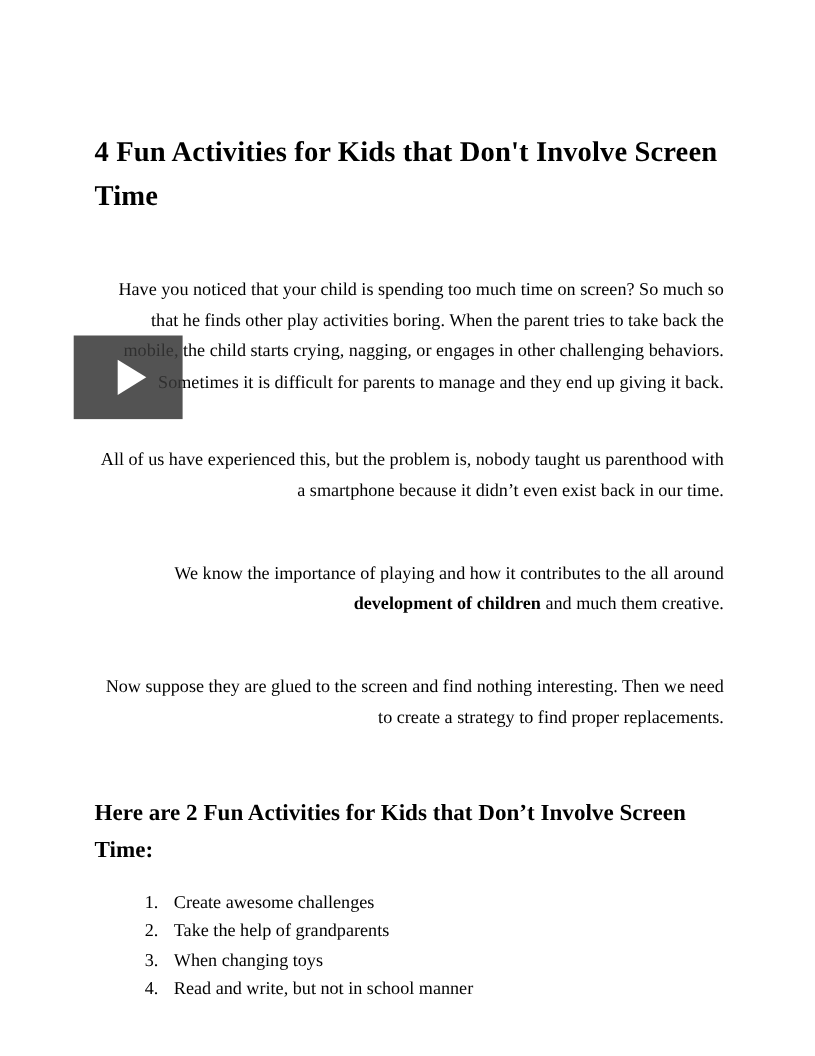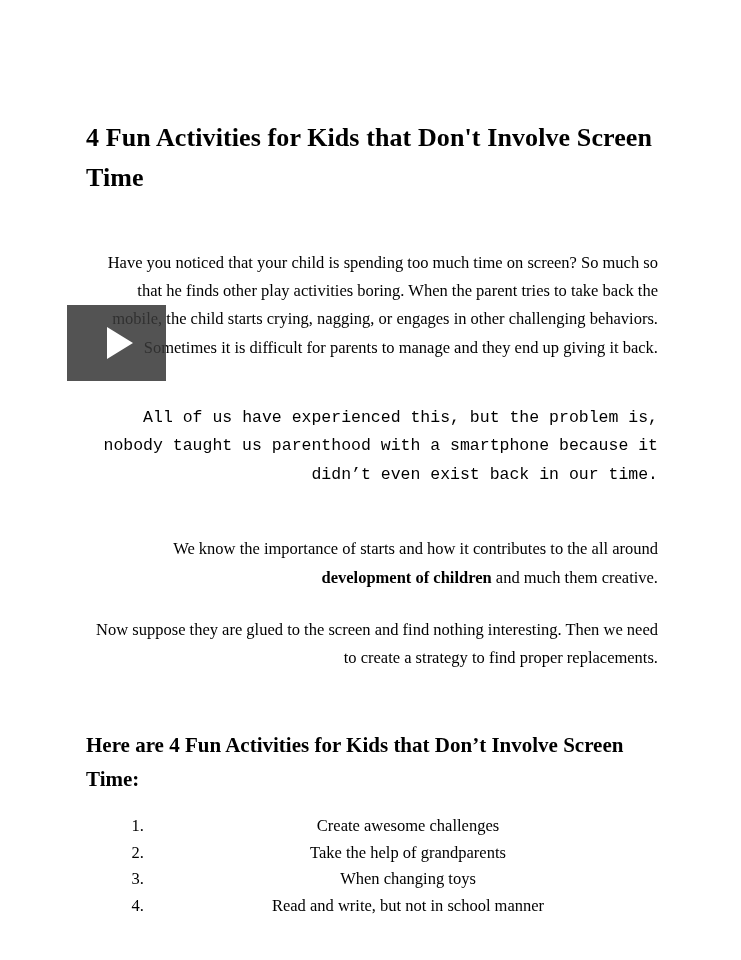--- a/index.html
+++ b/index.html
@@ -37,41 +37,40 @@
     letter-spacing: 0.1px;
   }
   .para {
     font-family: "Liberation Serif", serif;
     font-size: 16.5px;
     line-height: 1.72;
     margin: 0;
     text-align: right;
   }
   .p1 { margin-top: 50px; }
-  .p2 { margin-top: 42px; font-family: Liberation Mono, monospace; }
+  .p2 { margin-top: 42px; }
   .p3 { margin-top: 46px; }
-  .p4 { margin-top: 24px; }
+  .p4 { margin-top: 46px; }
   .bold-inline { font-weight: bold; }
   .section-heading {
     font-family: "Liberation Serif", serif;
     font-size: 21px;
     font-weight: bold;
     line-height: 1.62;
     margin-top: 55px;
   }
   .list {
     margin: 6px 0 0 0;
     padding-left: 62px;
     font-size: 16.5px;
     line-height: 1.55;
   }
   .list li {
     padding-left: 10px;
     margin-bottom: 1px;
-    text-align: center;
   }
   
   .video-overlay {
     position: absolute;
     left: 67px;
     top: 305px;
     width: 99px;
     height: 76px;
     background: rgba(55,55,55,0.86);
     display: flex;
@@ -93,25 +92,25 @@
 <div class="page">
 
   <div class="content">
 
     <h1 class="doc-title">4 Fun Activities for Kids that Don't Involve Screen Time</h1>
 
     <p class="para p1">Have you noticed that your child is spending too much time on screen? So much so that he finds other play activities boring. When the parent tries to take back the mobile, the child starts crying, nagging, or engages in other challenging behaviors. Sometimes it is difficult for parents to manage and they end up giving it back.</p>
 
     <p class="para p2">All of us have experienced this, but the problem is, nobody taught us parenthood with a smartphone because it didn’t even exist back in our time.</p>
 
-    <p class="para p3"><span>We know the importance of starts and how it contributes to the all around </span><span class="bold-inline">development of children</span><span> and much them creative.</span></p>
+    <p class="para p3"><span>We know the importance of playing and how it contributes to the all around </span><span class="bold-inline">development of children</span><span> and much them creative.</span></p>
 
     <p class="para p4">Now suppose they are glued to the screen and find nothing interesting. Then we need to create a strategy to find proper replacements.</p>
 
-    <h2 class="section-heading">Here are 4 Fun Activities for Kids that Don’t Involve Screen Time:</h2>
+    <h2 class="section-heading">Here are 2 Fun Activities for Kids that Don’t Involve Screen Time:</h2>
 
     <ol class="list">
       <li>Create awesome challenges</li>
       <li>Take the help of grandparents</li>
       <li>When changing toys</li>
       <li>Read and write, but not in school manner</li>
     </ol>
 
   </div>
 

